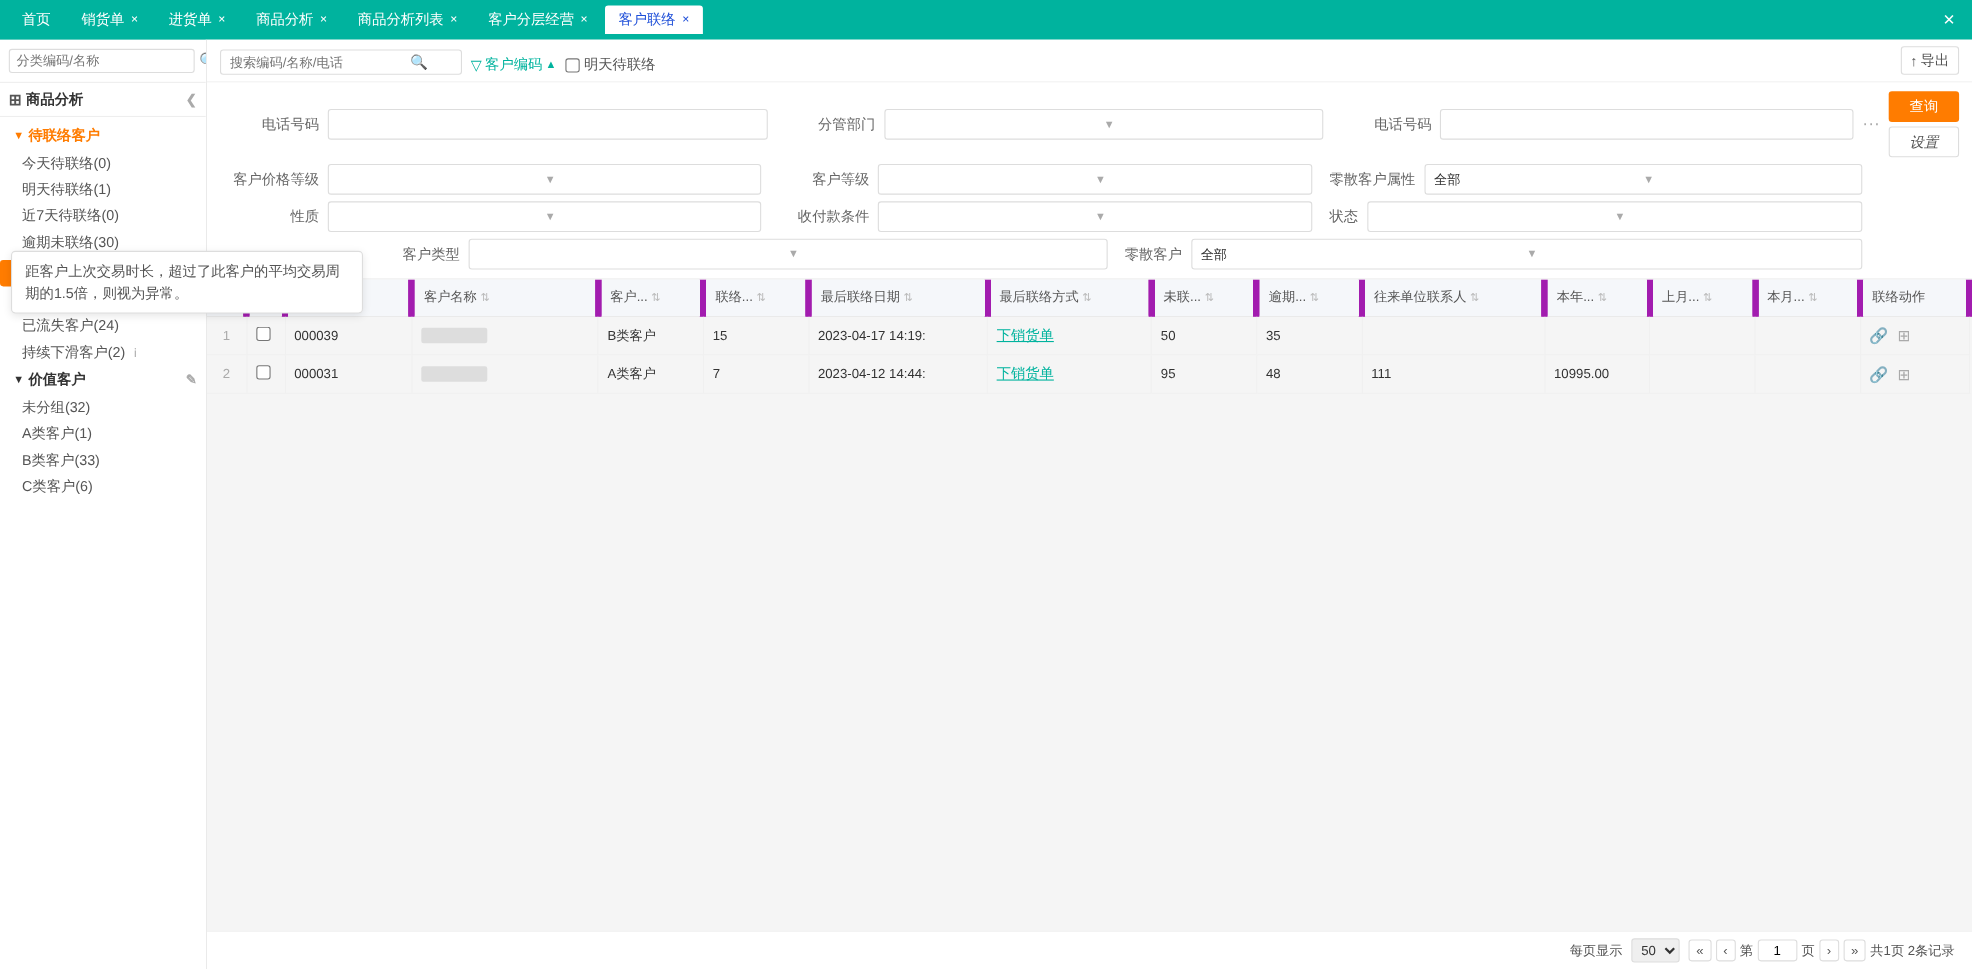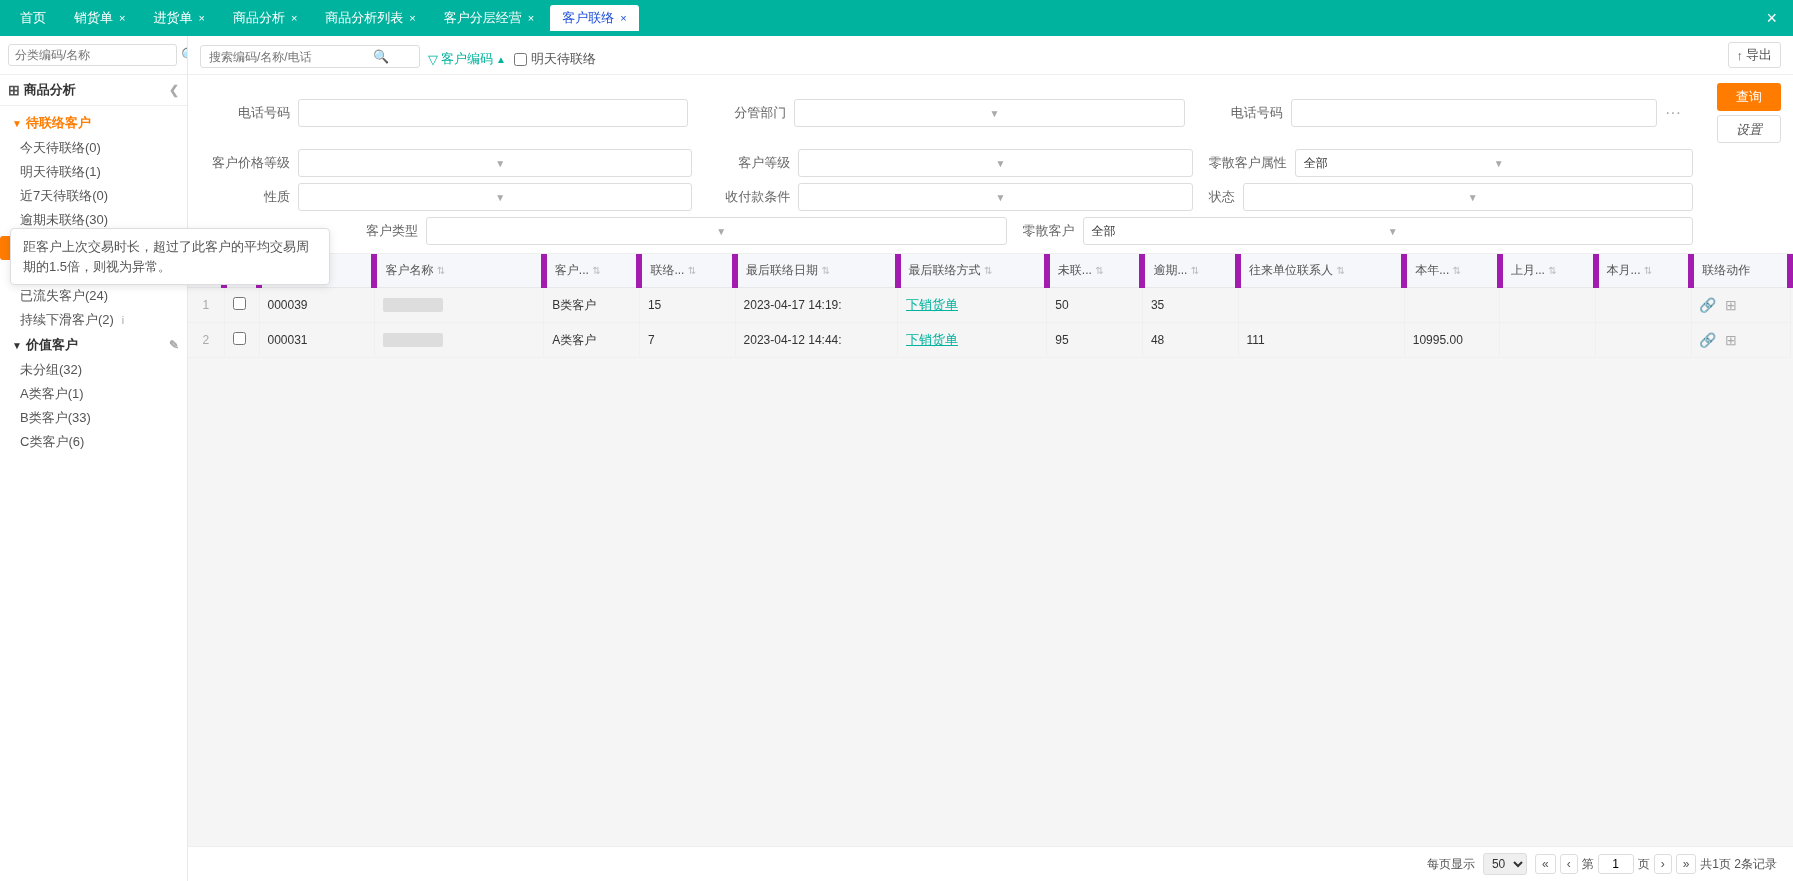--- a/index.html
+++ b/index.html
@@ -125,21 +125,21 @@
     .query-btn {
       background: #ff7c00; color: #fff; border: none; border-radius: 3px;
       padding: 5px 18px; cursor: pointer; font-size: 13px; height: 28px;
     }
     .settings-btn {
       background: #fff; color: #555; border: 1px solid #ddd; border-radius: 3px;
       padding: 5px 18px; cursor: pointer; font-size: 13px; height: 28px; font-style: italic;
     }
     .filter-dots { color: #aaa; cursor: pointer; font-size: 16px; }
     .filter-action-col {
-      display: flex; flex-direction: column; gap: 4px; align-self: flex-start; margin-left: 28px;
+      display: flex; flex-direction: column; gap: 4px; align-self: flex-start;
     }
 
     
     .tooltip-box {
       position: absolute; top: 228px; left: 10px;
       background: #fff; border: 1px solid #ddd; border-radius: 4px;
       padding: 8px 12px; box-shadow: 0 2px 8px rgba(0,0,0,0.1);
       max-width: 320px; font-size: 12px; color: #555; z-index: 100;
       line-height: 1.5;
     }

